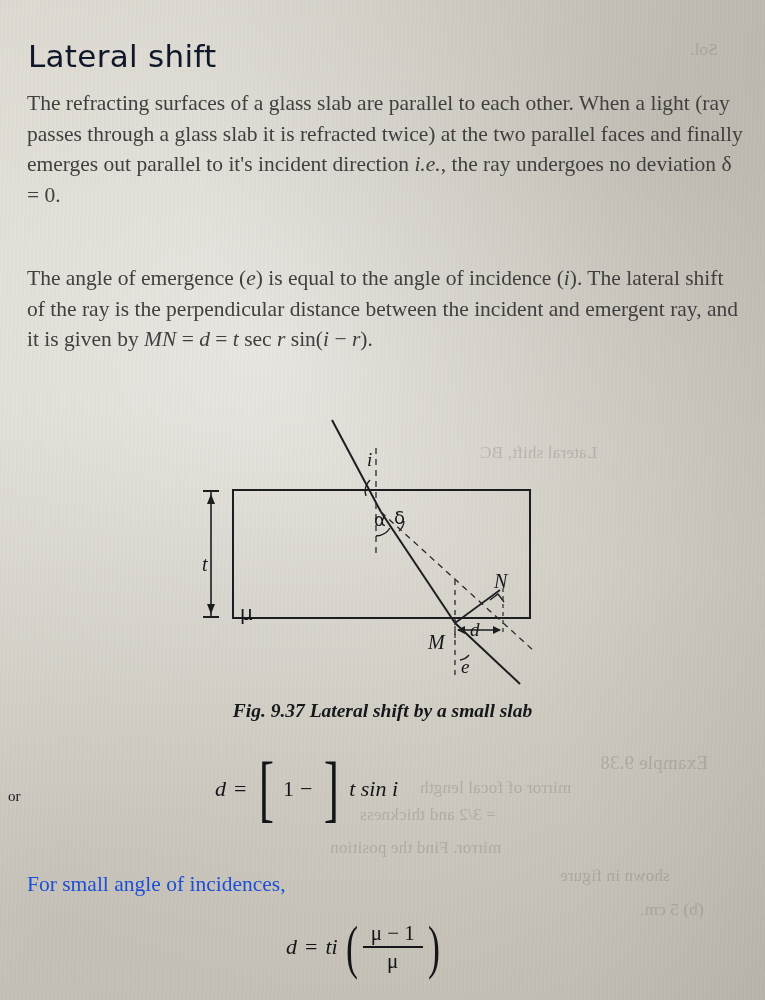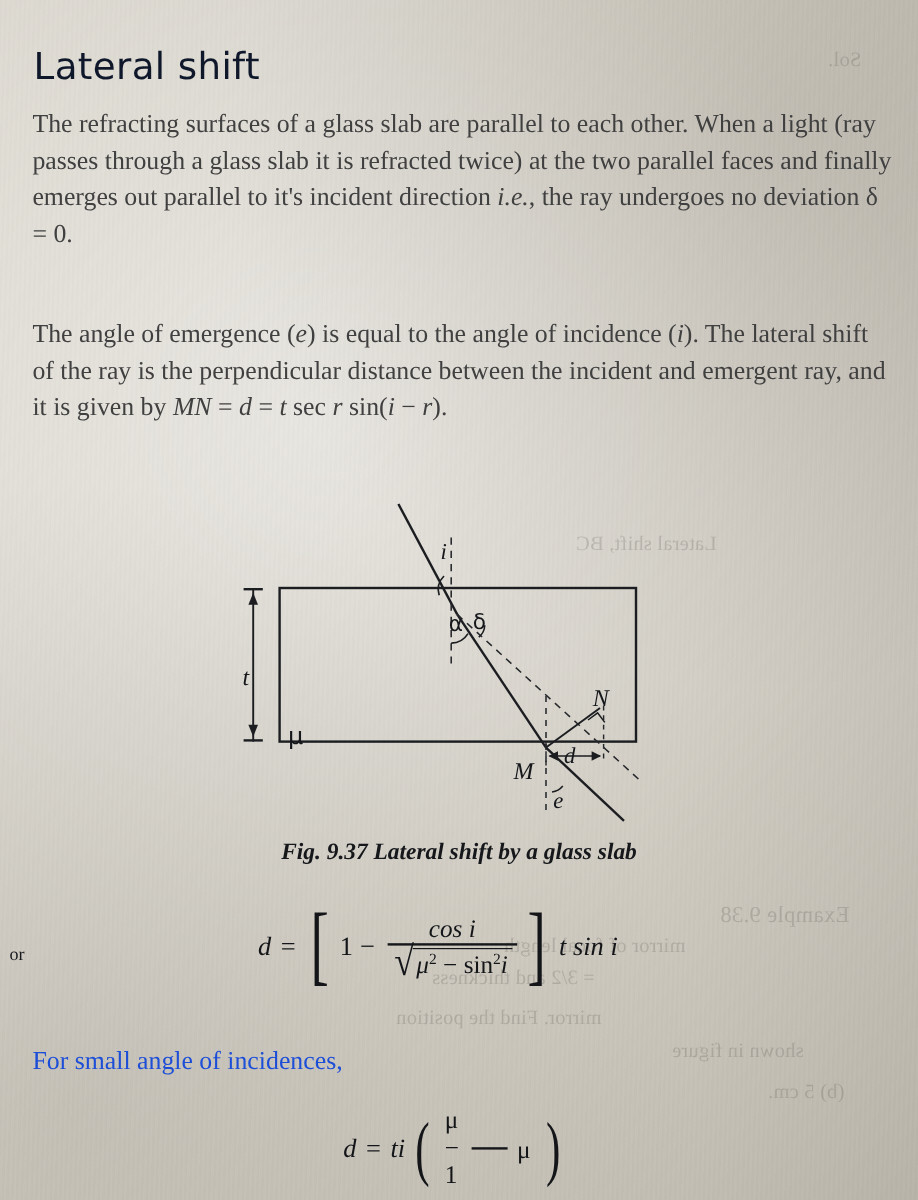--- a/index.html
+++ b/index.html
@@ -172,21 +172,21 @@
   .eq2 .var { font-style: italic; }
   .paren {
     display: inline-block;
     font-size: 60px;
     line-height: 0.8;
     transform: scaleX(0.6);
     font-family: "Liberation Serif", serif;
   }
   .frac2 {
     display: inline-flex;
-    flex-direction: row;
+    flex-direction: column;
     align-items: center;
     margin: 0 1px;
     line-height: 1.1;
     justify-content: space-between;
   }
   .frac2 .n { padding: 0 8px 1px 8px; font-size: 21px;}
   .frac2 .b { width: 100%; height: 1.6px; background: #15171b; }
   .frac2 .d { padding: 2px 8px 0 8px; font-size: 21px;}
 </style>
 </head>
@@ -263,45 +263,31 @@
       <text x="240" y="212" font-family="DejaVu Sans, sans-serif" font-size="20" fill="#15171b">μ</text>
       <text x="494" y="180" font-family="Liberation Serif, serif" font-size="20" font-style="italic" fill="#15171b">N</text>
       <text x="428" y="241" font-family="Liberation Serif, serif" font-size="20" font-style="italic" fill="#15171b">M</text>
       <text x="470" y="228" font-family="Liberation Serif, serif" font-size="19" font-style="italic" fill="#15171b">d</text>
       <text x="461" y="265" font-family="Liberation Serif, serif" font-size="19" font-style="italic" fill="#15171b">e</text>
     </svg>
   </div>
 
   <div class="figcaption">
     <span class="num">Fig. 9.37</span>
-    <span>Lateral shift by a glass slab</span>
+    <span>Lateral shift by a small slab</span>
   </div>
 
   <div class="eq-or1">or</div>
 
   <div class="eq1">
     <span class="var">d</span>
     <span style="margin:0 8px;">=</span>
     <span class="bigbracket">[</span>
     <span style="margin-left:4px;">1</span>
     <span style="margin:0 6px;">−</span>
-    <span class="frac">
-      <span class="num2">cos i</span>
-      <span class="bar"></span>
-      <span class="den">
-        <span class="radic">
-          <span class="sign">√</span>
-          <span class="body">
-            <span>μ</span><sup class="sm">2</sup>
-            <span style="font-style:normal;">−</span>
-            <span style="font-style:normal;">sin</span><sup class="sm">2</sup><span>i</span>
-          </span>
-        </span>
-      </span>
-    </span>
     <span class="bigbracket">]</span>
     <span class="var" style="margin-left:6px;">t sin i</span>
   </div>
 
   <div class="small-line">For small angle of incidences,</div>
 
   <div class="eq2">
     <span class="var">d</span>
     <span style="margin:0 8px;">=</span>
     <span class="var">ti</span>

